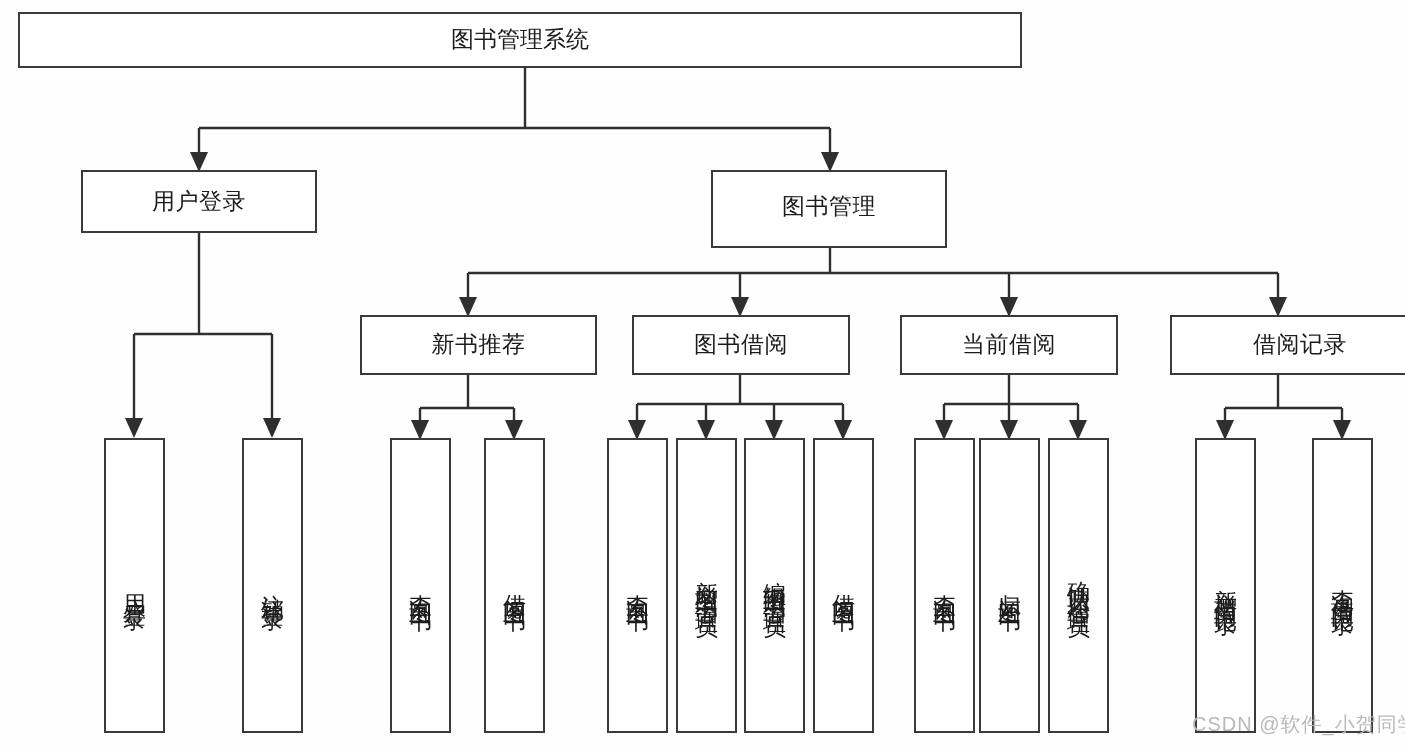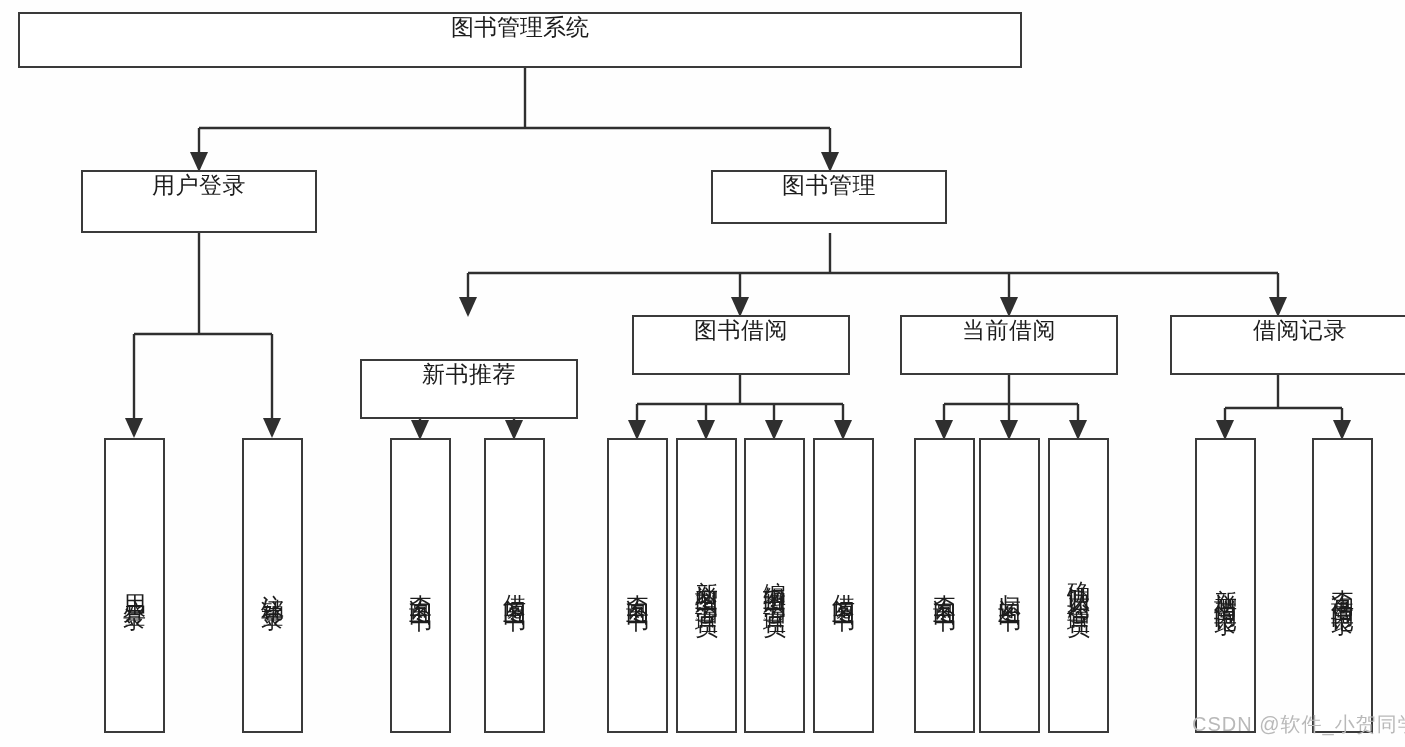--- a/index.html
+++ b/index.html
@@ -25,21 +25,21 @@
     width: 1405px;
     height: 747px;
     pointer-events: none;
   }
   .node {
     position: absolute;
     box-sizing: border-box;
     background: #ffffff;
     border: 2.2px solid #3a3a3a;
     display: flex;
-    align-items: flex-start;
+    align-items: center;
     justify-content: center;
     text-align: center;
     line-height: 1.18;
   }
   .node-h {
     font-size: 23px;
     letter-spacing: 0.5px;
   }
   .node-root {
     font-size: 23px;
@@ -148,25 +148,25 @@
   </svg>
 
   <div class="node node-root" style="left:18px; top:12px; width:1004px; height:56px;">
     <span>图书管理系统</span>
   </div>
 
   <div class="node node-h" style="left:81px; top:170px; width:236px; height:63px;">
     <span>用户登录</span>
   </div>
 
-  <div class="node node-h" style="left:711px; top:170px; width:236px; height:54px;">
+  <div class="node node-h" style="left:711px; top:170px; width:236px; height:78px;font-family:Liberation Mono, monospace;">
     <span>图书管理</span>
   </div>
 
-  <div class="node node-h" style="left:360px; top:315px; width:218px; height:60px;margin-top:44px;">
+  <div class="node node-h" style="left:360px; top:315px; width:237px; height:60px;">
     <span>新书推荐</span>
   </div>
 
   <div class="node node-h" style="left:900px; top:315px; width:218px; height:60px;">
     <span>当前借阅</span>
   </div>
 
   <div class="node node-h" style="left:632px; top:315px; width:218px; height:60px;">
     <span>图书借阅</span>
   </div>

